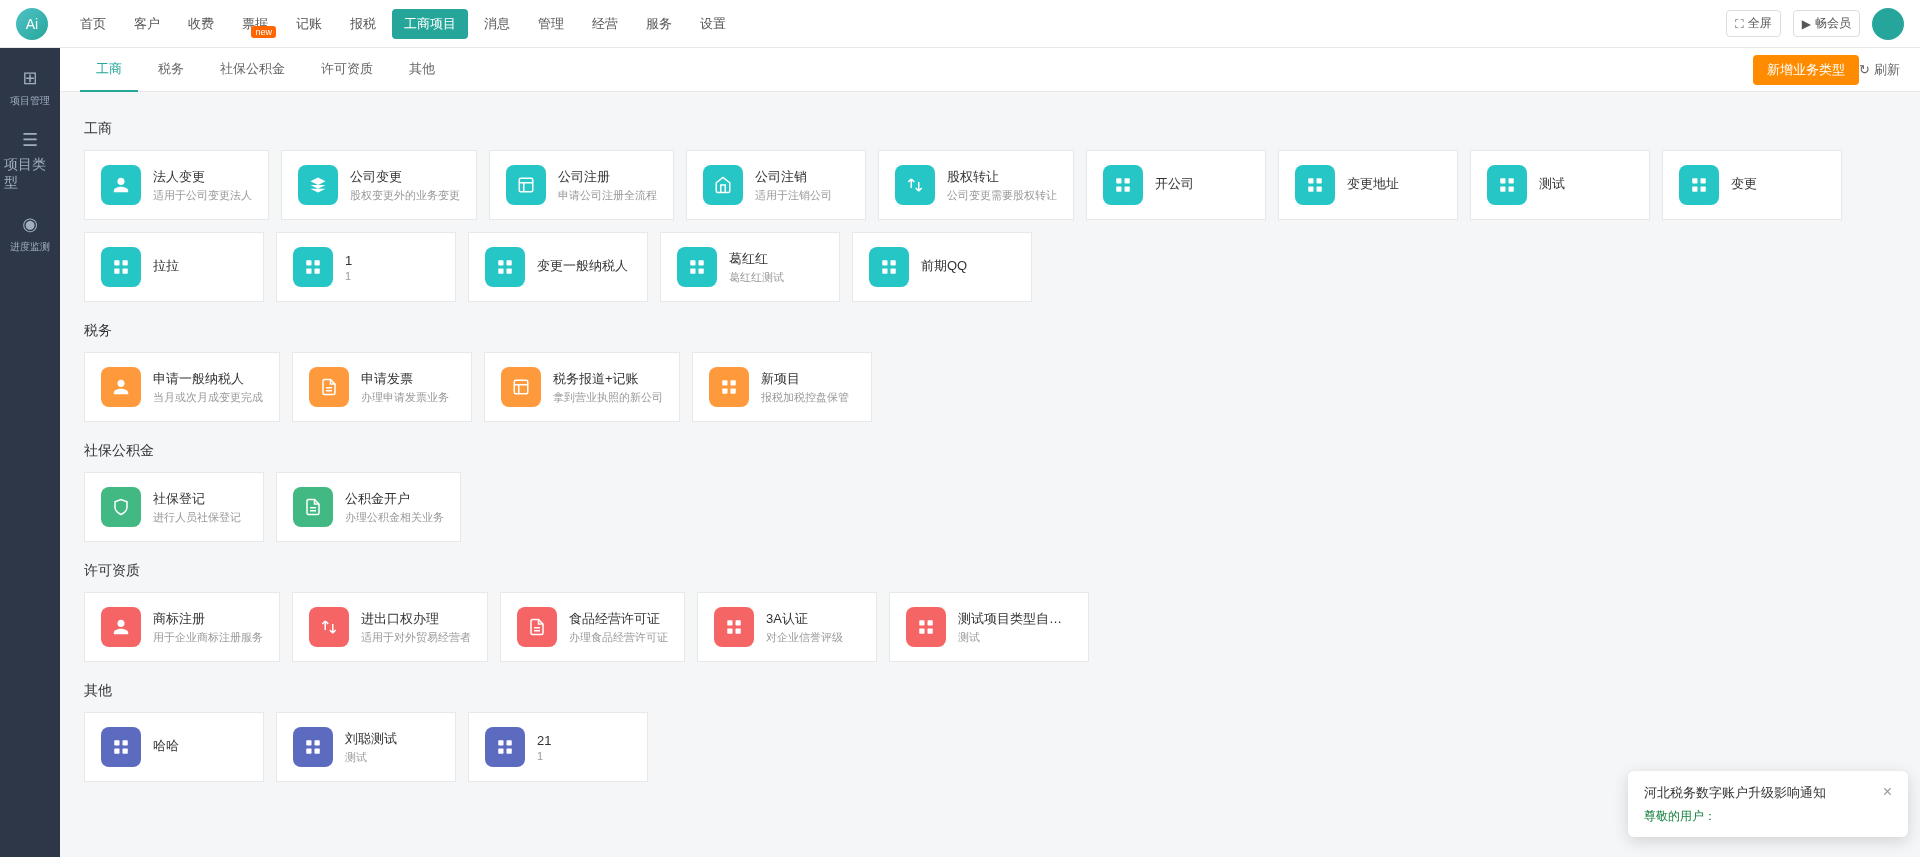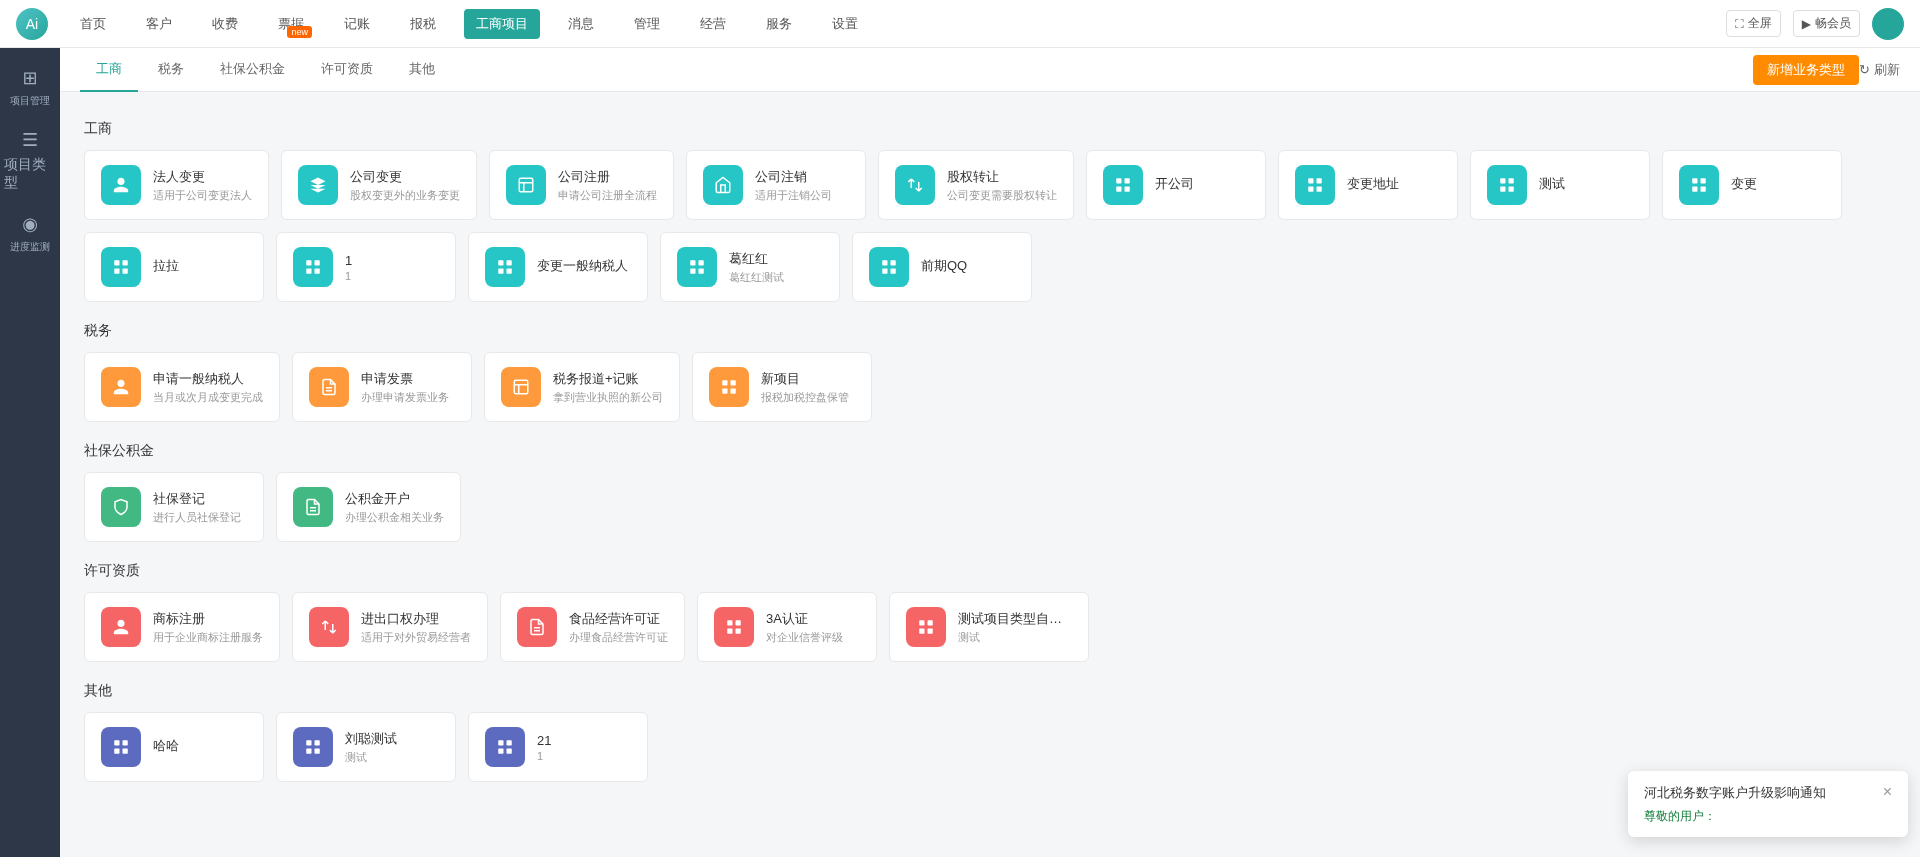--- a/index.html
+++ b/index.html
@@ -25,21 +25,21 @@
       margin-right: 20px;
       flex-shrink: 0;
     }
     .nav-logo-inner {
       color: #fff; font-size: 14px; font-weight: normal;
     }
     .nav-items {
       display: flex;
       align-items: center;
       flex: 1;
-      gap: 16px;
+      gap: 4px;
     }
     .nav-item {
       padding: 6px 12px;
       cursor: pointer;
       border-radius: 4px;
       font-size: 13px;
       color: #555;
       position: relative;
       white-space: nowrap;
     }
@@ -180,21 +180,21 @@
       margin-top: 8px;
     }
     .cards-grid {
       display: flex;
       flex-wrap: wrap;
       gap: 12px;
       margin-bottom: 20px;
     }
     .card {
       background: #fff;
-      border-radius: 6px;
+      border-radius: 0;
       padding: 14px 16px;
       display: flex;
       align-items: center;
       gap: 12px;
       min-width: 180px;
       max-width: 200px;
       cursor: pointer;
       border: 1px solid #e8e8e8;
       transition: box-shadow 0.2s;
     }

